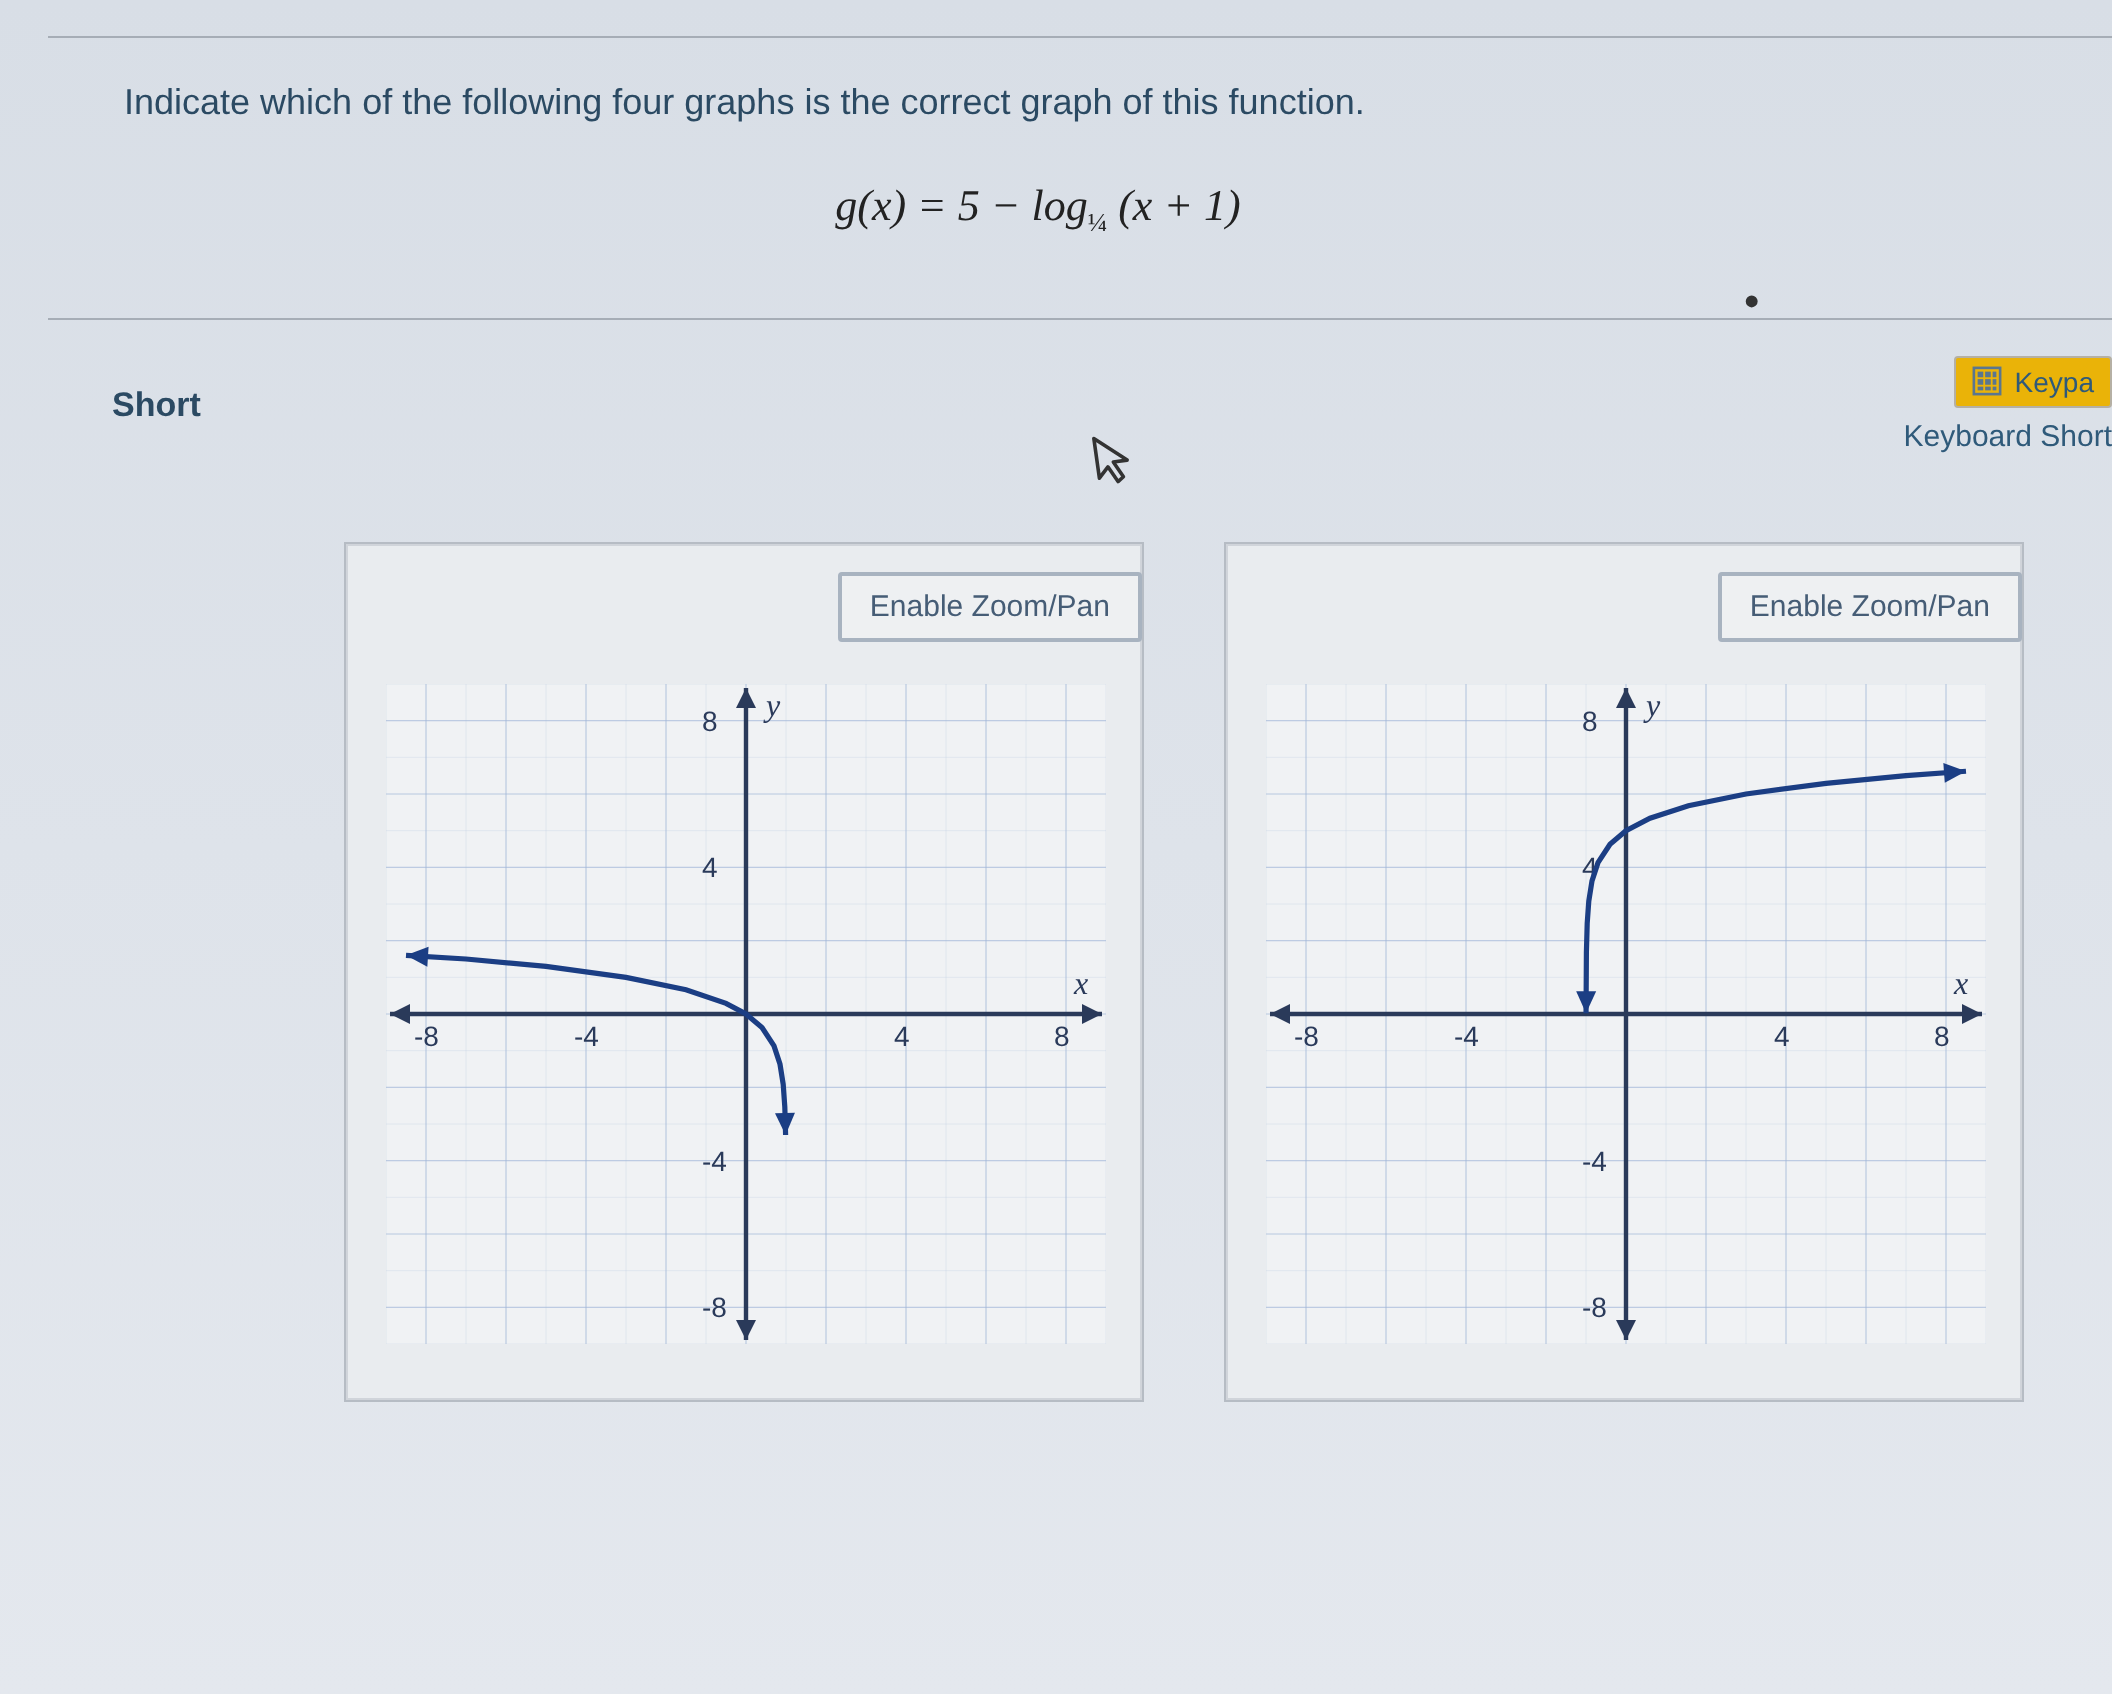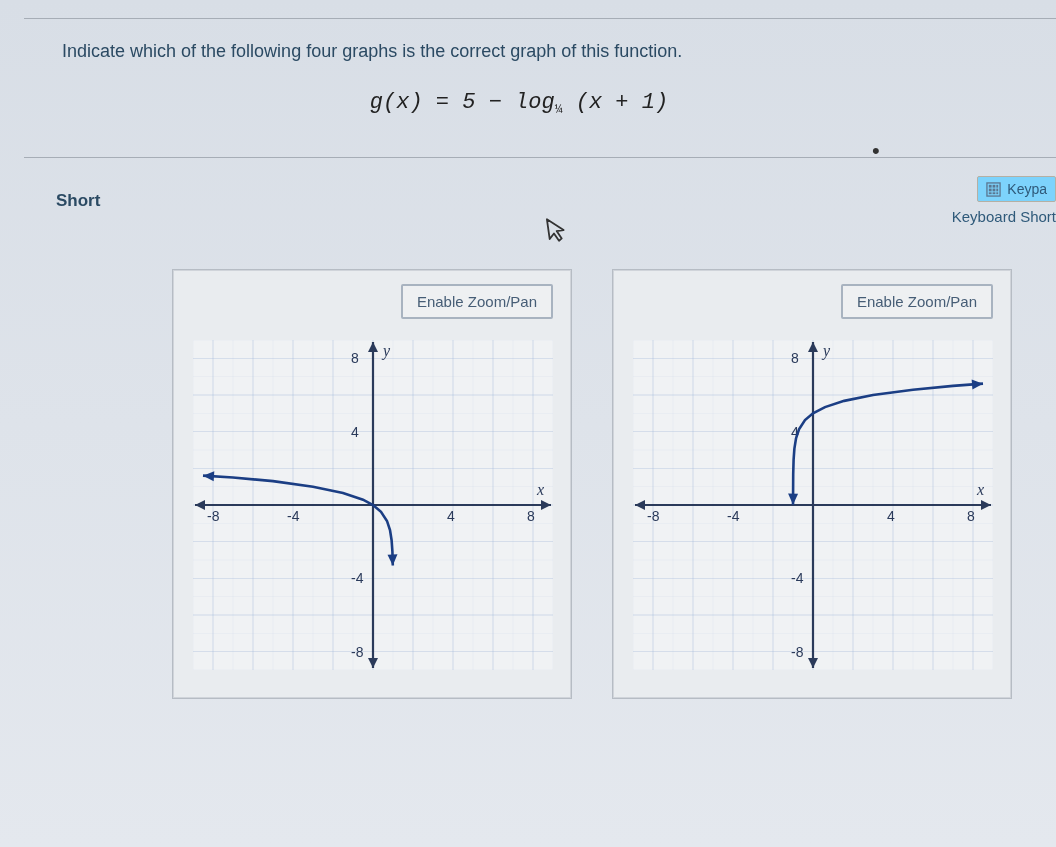--- a/index.html
+++ b/index.html
@@ -19,21 +19,21 @@
     padding: 0 0 0 38px;
     border-top: 1px solid #a6adb6;
     padding-top: 22px;
   }
   .question-text {
     font-size: 18px;
     color: #2b4a63;
     margin-bottom: 28px;
   }
   .formula {
-    font-family: Liberation Mono, monospace;
+    font-family: Liberation Serif, serif;
     font-style: italic;
     font-size: 22px;
     text-align: center;
     color: #222;
     margin-bottom: 40px;
     padding-right: 80px;
   }
   .formula .sub { font-size: 13px; vertical-align: sub; font-style: normal;}
   .divider {
     border-top: 1px solid #a6adb6;
@@ -50,27 +50,27 @@
     color: #2b4a63;
     font-weight: bold;
   }
   .keypad-group {
     text-align: right;
     padding-right: 0;
     font-size: 15px;
     color: #2f5a7a;
   }
   .keypad-button {
-    background: #7dd3fc;
+    background: #eab308;
     border: 1px solid #b5b0a4;
     padding: 4px 8px;
     color: #2f5a7a;
     font-size: 14px;
     display: inline-flex;
-    align-items: flex-end;
+    align-items: flex-start;
     gap: 6px;
     border-radius: 2px;
     cursor: pointer;
     white-space: nowrap;
   }
   .keyboard-shortcut {
     margin-top: 6px;
     font-size: 15px;
     color: #2f5a7a;
     white-space: nowrap;
@@ -100,21 +100,21 @@
     position: relative;
     background: #e9ecef;
     border: 1px solid #b6bcc4;
     width: 400px;
     height: 430px;
     box-shadow: inset 0 0 0 1px #d0d4da;
   }
   .zoom-btn {
     position: absolute;
     top: 14px;
-    right: 18px;
+    right: 0;
     background: #eef0f2;
     border: 2px solid #a8b3c0;
     color: #465d76;
     font-size: 15px;
     padding: 7px 14px;
     border-radius: 2px;
     cursor: pointer;
   }
   .plot-area {
     position: absolute;

